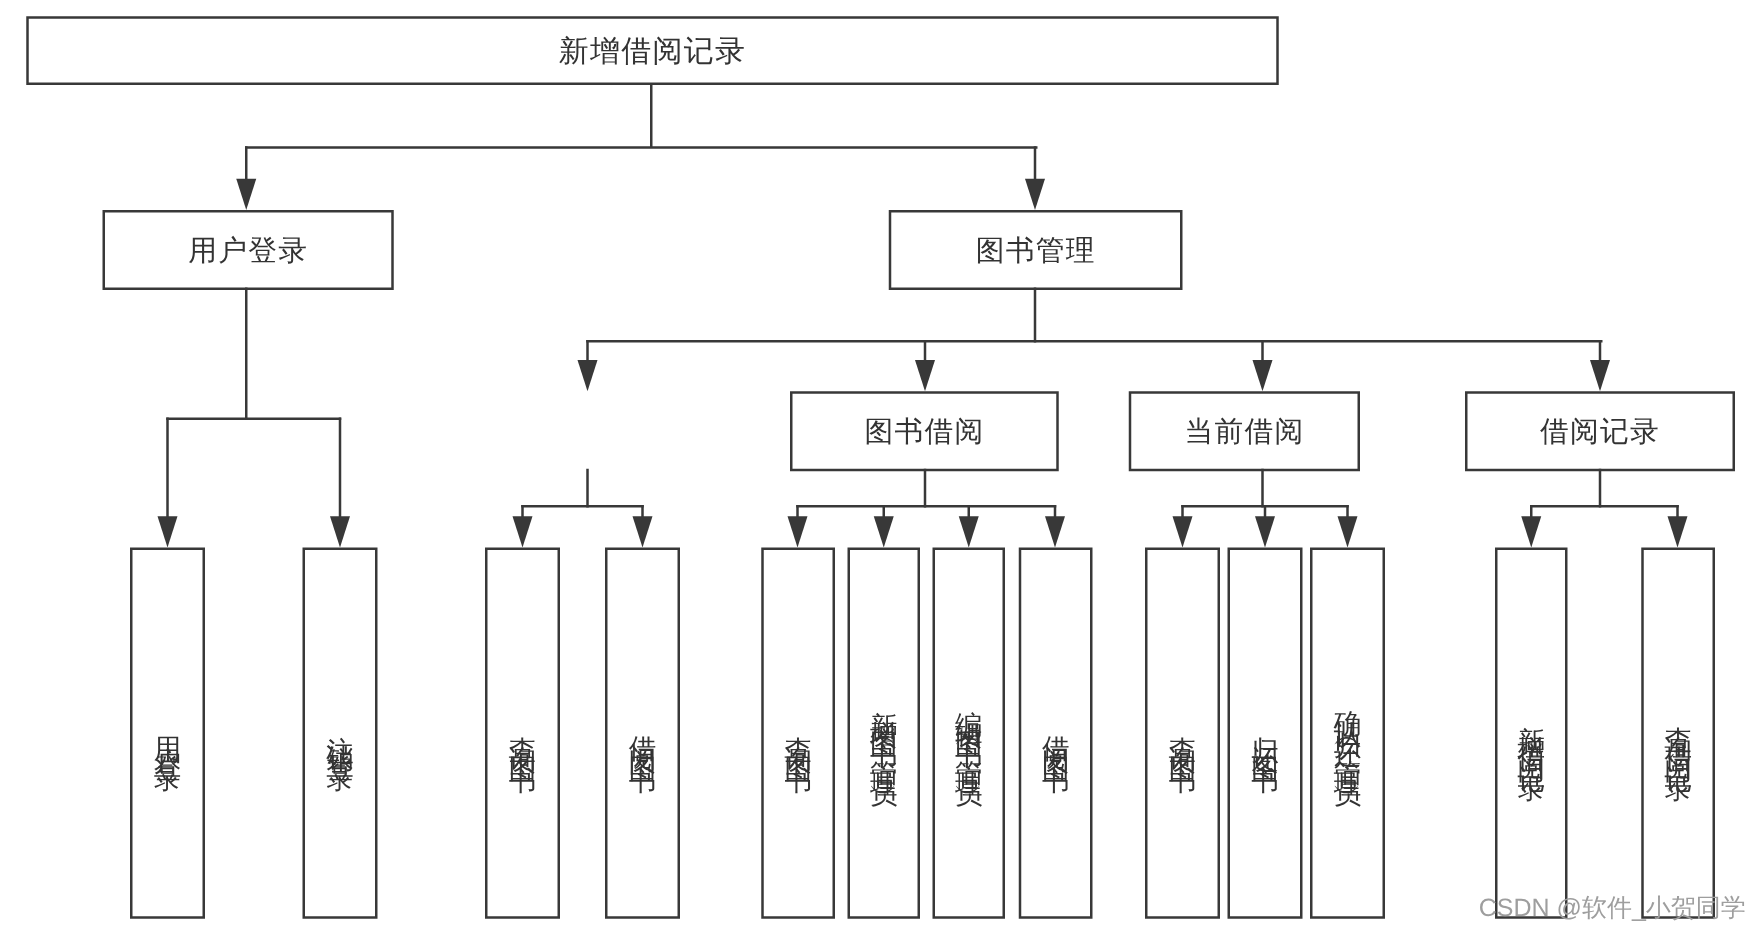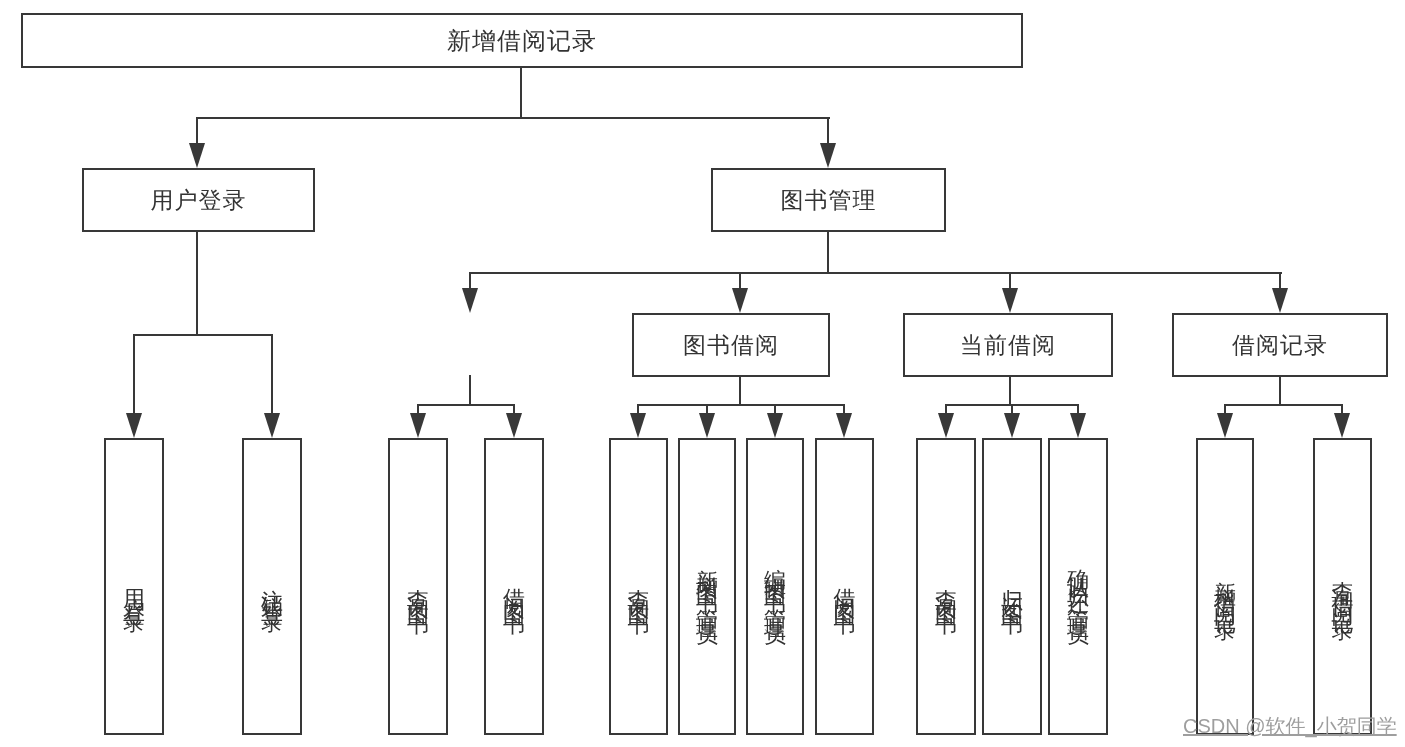--- a/index.html
+++ b/index.html
@@ -14,21 +14,21 @@
   .leaf span{writing-mode:vertical-rl;text-orientation:mixed;font-size:22px;
              letter-spacing:8px;color:#333333;line-height:1;}
 
   .hline{position:absolute;height:2px;background:#383838;}
   .vline{position:absolute;width:2px;background:#383838;}
   .arrow{position:absolute;width:0;height:0;
          border-left:8px solid transparent;border-right:8px solid transparent;
          border-top:25px solid #383838;}
 
   .watermark{position:absolute;left:1183px;top:713px;font-size:20px;color:#9e9e9e;
-             white-space:nowrap;z-index:5;text-decoration:underline;}
+             white-space:nowrap;z-index:5;}
 </style>
 </head>
 <body>
 
 <div class="canvas">
 
   <div class="box hbox root" style="left:21px;top:13px;width:1002px;height:55px">
     <span>新增借阅记录</span>
   </div>
 
@@ -57,24 +57,24 @@
   <div class="hline" style="left:469px;top:272px;width:813px"></div>
   <div class="vline" style="left:469px;top:272px;height:18px"></div>
   <div class="arrow" style="left:462px;top:288px"></div>
   <div class="vline" style="left:739px;top:272px;height:18px"></div>
   <div class="arrow" style="left:732px;top:288px"></div>
   <div class="vline" style="left:1009px;top:272px;height:18px"></div>
   <div class="arrow" style="left:1002px;top:288px"></div>
   <div class="vline" style="left:1279px;top:272px;height:18px"></div>
   <div class="arrow" style="left:1272px;top:288px"></div>
 
-  <div class="box hbox" style="left:632px;top:313px;width:198px;height:64px">
+  <div class="box hbox" style="left:632px;top:313px;width:215px;height:64px">
     <span>图书借阅</span>
   </div>
-  <div class="box hbox" style="left:903px;top:313px;width:210px;height:64px">
+  <div class="box hbox" style="left:903px;top:313px;width:185px;height:64px">
     <span>当前借阅</span>
   </div>
   <div class="box hbox" style="left:1172px;top:313px;width:216px;height:64px">
     <span>借阅记录</span>
   </div>
 
   <div class="vline" style="left:469px;top:375px;height:31px"></div>
   <div class="hline" style="left:417px;top:404px;width:98px"></div>
   <div class="vline" style="left:417px;top:404px;height:10px"></div>
   <div class="arrow" style="left:410px;top:413px"></div>

